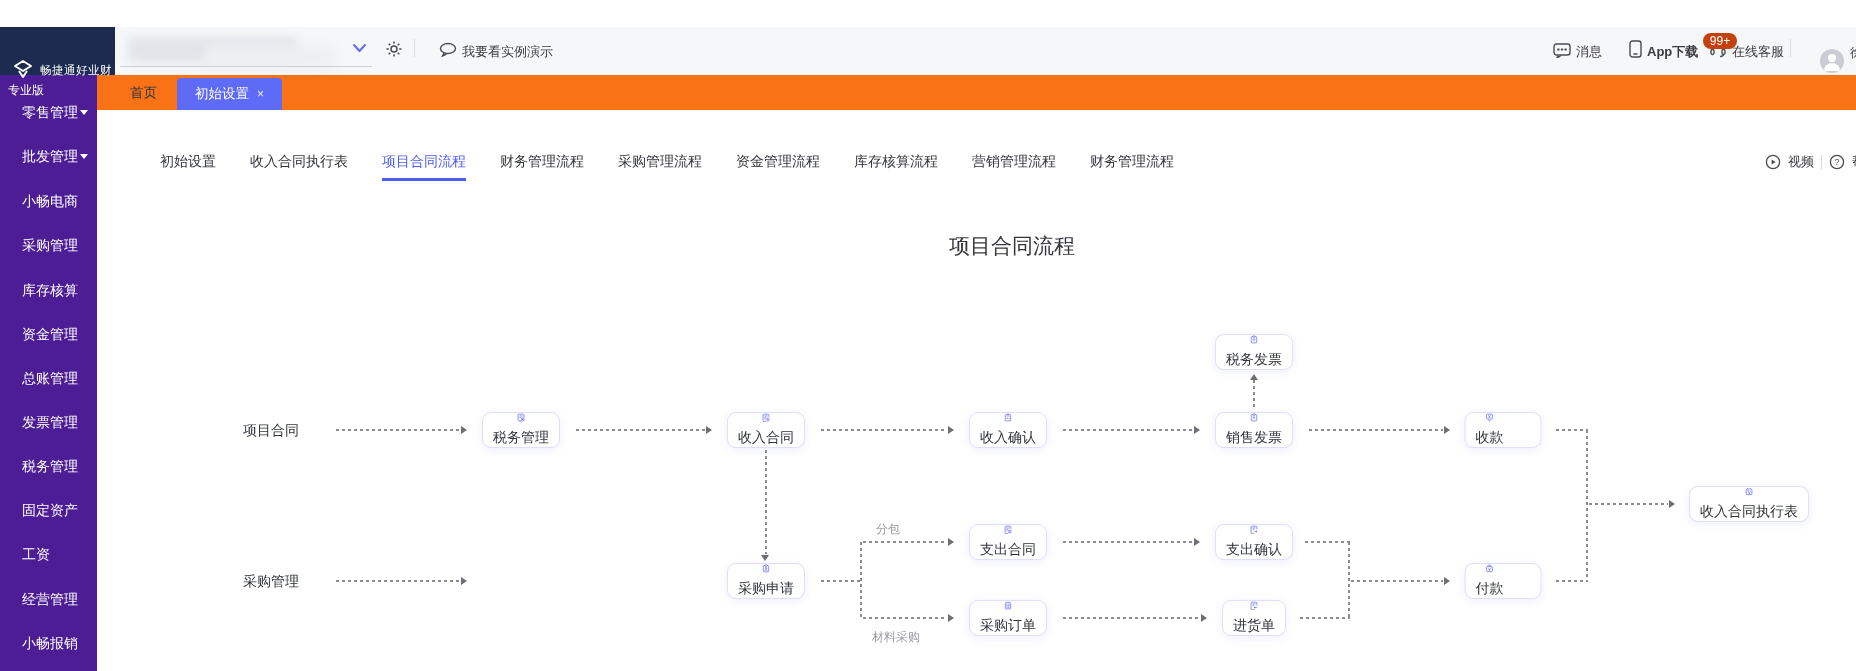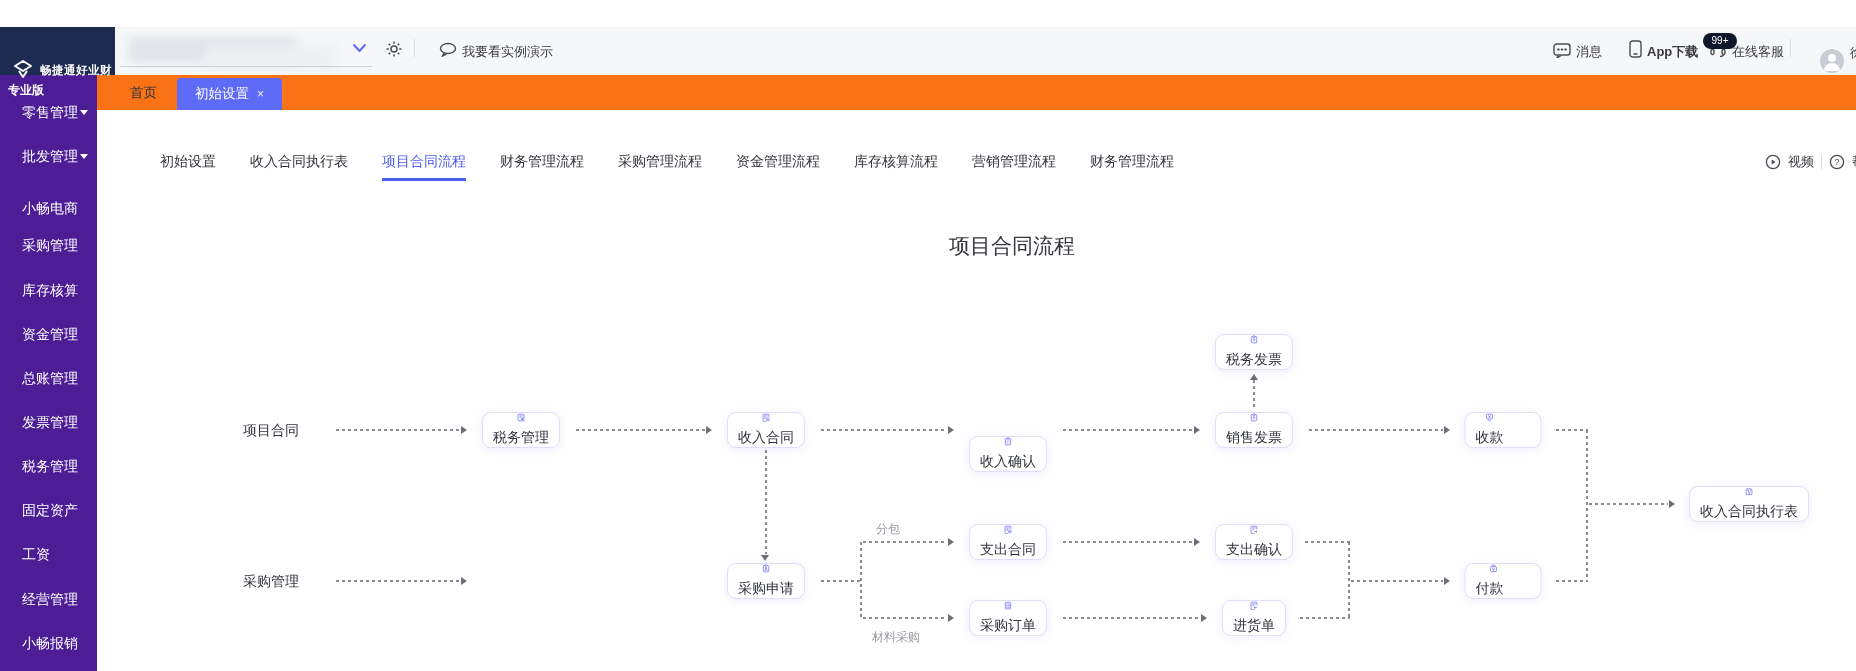--- a/index.html
+++ b/index.html
@@ -2,34 +2,34 @@
 <html><head>
 <meta charset="utf-8">
 <style>
   * { margin:0; padding:0; box-sizing:border-box; }
   html,body { width:1856px; height:671px; }
   body { font-family:"Liberation Sans","DejaVu Sans",sans-serif; background:#fff; overflow:hidden; }
   .page { position:relative; width:1856px; height:671px; background:#fff; overflow:hidden; }
 
   
   .header { position:absolute; left:115px; top:27px; width:1741px; height:48px; background:#f6f7f9; }
-  .logo-block { position:absolute; left:0; top:27px; width:115px; height:48px; background:#1d2b50; z-index:3;font-weight:bold; }
+  .logo-block { position:absolute; left:0; top:27px; width:115px; height:48px; background:#1d2b50; z-index:3; }
   .logo-mark { position:absolute; left:12px; top:31px; }
   .logo-text { position:absolute; left:40px; top:36px; font-size:11.5px; color:#fff; letter-spacing:.5px; white-space:nowrap; width:74px; overflow:hidden; }
   .edition { position:absolute; left:8px; top:55px; font-size:12px; color:#fff; }
 
   .blur-blob { position:absolute; border-radius:6px; filter:blur(5px); }
   .blob1 { left:13px; top:10px; width:170px; height:26px; background:#e2e4e9; }
   .blob2 { left:90px; top:18px; width:130px; height:24px; background:#edeff2; }
   .search-underline { position:absolute; left:5px; top:39px; width:252px; height:1px; background:#cfd0d5; }
   .hicon { position:absolute; cursor:pointer; }
   .hlabel { position:absolute; font-size:13px; color:#3a3a40; white-space:nowrap; cursor:pointer; }
   .hdivider { position:absolute; width:1px; height:18px; background:#dcdde1; top:12px; }
-  .badge { position:absolute; left:1588px; top:6px; min-width:34px; height:16px; background:#0f172a; color:#fff;
-           font-size:10px; line-height:16px; text-align:center; border-radius:8px; padding:0 4px; z-index:2; }
+  .badge { position:absolute; left:1588px; top:6px; min-width:34px; height:16px; background:#c2410c; color:#fff;
+           font-size:12px; line-height:16px; text-align:center; border-radius:8px; padding:0 4px; z-index:2; }
   .avatar { position:absolute; left:1705px; top:22px; width:24px; height:24px; border-radius:50%; background:#c9ccd2; overflow:hidden; }
 
   
   .tabstrip { position:absolute; left:97px; top:75px; width:1759px; height:35px; background:#f97316; }
   .tab-home { position:absolute; left:33px; top:9px; font-size:13.5px; color:#30333b; cursor:pointer; }
   .tab-active { position:absolute; left:80px; top:3px; width:105px; height:32px; background:#5e6bf6; border-radius:4px 4px 0 0;
                 color:#fff; font-size:13.5px; display:flex; align-items:center; justify-content:center; gap:8px; cursor:pointer; }
   .tab-close { font-size:12px; opacity:.9; cursor:pointer; }
 
   
@@ -147,21 +147,21 @@
       <span>初始设置</span>
       <span class="tab-close">×</span>
     </div>
   </div>
 
   <div class="sidebar">
     <div class="side-item" style="top:29px;">零售管理</div>
     <div class="side-caret" style="left:80px;top:35px;"></div>
     <div class="side-item" style="top:73px;">批发管理</div>
     <div class="side-caret" style="left:80px;top:79px;"></div>
-    <div class="side-item" style="top:118px;margin-top:7px;">小畅电商</div>
+    <div class="side-item" style="top:118px;">小畅电商</div>
     <div class="side-item" style="top:162px;">采购管理</div>
     <div class="side-item" style="top:207px;">库存核算</div>
     <div class="side-item" style="top:251px;">资金管理</div>
     <div class="side-item" style="top:295px;">总账管理</div>
     <div class="side-item" style="top:339px;">发票管理</div>
     <div class="side-item" style="top:383px;">税务管理</div>
     <div class="side-item" style="top:427px;">固定资产</div>
     <div class="side-item" style="top:471px;">工资</div>
     <div class="side-item" style="top:516px;">经营管理</div>
     <div class="side-item" style="top:560px;">小畅报销</div>
@@ -259,21 +259,21 @@
   <div class="node" style="left:766px;top:430px;">
     <svg width="20" height="20" viewBox="0 0 20 20" fill="none" stroke="#5a5ff0" stroke-width="1.5">
       <path d="M16.5 9V4.5a2 2 0 0 0-2-2h-9a2 2 0 0 0-2 2v13a2 2 0 0 0 2 2h5"></path>
         <path d="M6.5 6.5h7M6.5 9.5h4M6.5 12.5h2.5"></path>
         <circle cx="14" cy="14.5" r="3.2"></circle>
         <path d="M14 13.2v2.6"></path>
     </svg>
     <span>收入合同</span>
   </div>
 
-  <div class="node" style="left:1008px;top:454px;font-family:Liberation Mono, monospace;">
+  <div class="node" style="left:1008px;top:430px;font-family:Liberation Mono, monospace;">
     <svg width="20" height="20" viewBox="0 0 20 20" fill="none" stroke="#5a5ff0" stroke-width="1.5">
       <rect x="4" y="3.5" width="12" height="14" rx="1.8"></rect>
         <rect x="7.5" y="2" width="5" height="3" rx="1" fill="#fff"></rect>
         <path d="M7 8.5l1 1 1.8-2M11.5 8.5h2M7 12.5l1 1 1.8-2M11.5 12.5h2"></path>
     </svg>
     <span>收入确认</span>
   </div>
 
   <div class="node" style="left:1254px;top:430px;">
     <svg width="20" height="20" viewBox="0 0 20 20" fill="none" stroke="#5a5ff0" stroke-width="1.5">
@@ -350,21 +350,21 @@
 
   <div class="node" style="left:1254px;top:618px;">
     <svg width="20" height="20" viewBox="0 0 20 20" fill="none" stroke="#5a5ff0" stroke-width="1.5">
       <path d="M16.5 10V4.5a2 2 0 0 0-2-2h-9a2 2 0 0 0-2 2v13a2 2 0 0 0 2 2h6"></path>
         <path d="M6.5 6.5h7M6.5 9.5h4"></path>
         <path d="M16.5 14.5h-6M12.7 12.3l-2.4 2.2 2.4 2.2"></path>
     </svg>
     <span>进货单</span>
   </div>
 
-  <div class="node money" style="left:1503px;top:581px;align-items:flex-end;">
+  <div class="node money" style="left:1503px;top:581px;">
     <svg width="20" height="20" viewBox="0 0 20 20" fill="none" stroke="#5a5ff0" stroke-width="1.5">
       <rect x="3.5" y="6" width="13" height="11" rx="2"></rect>
         <path d="M6.5 6V4a1.5 1.5 0 0 1 1.5-1.5h4A1.5 1.5 0 0 1 13.5 4v2"></path>
         <path d="M7.8 9.5l2.2 2.5 2.2-2.5M10 12v2.5M8.2 13h3.6"></path>
     </svg>
     <span>付款</span>
   </div>
 
 </div>
 

